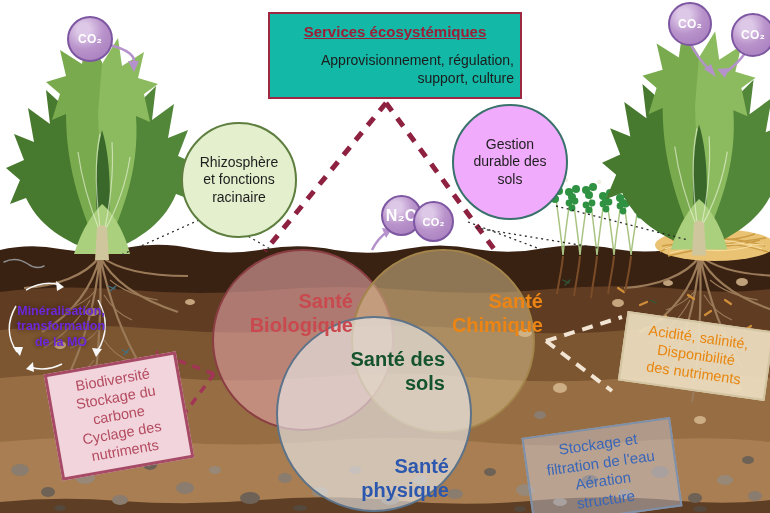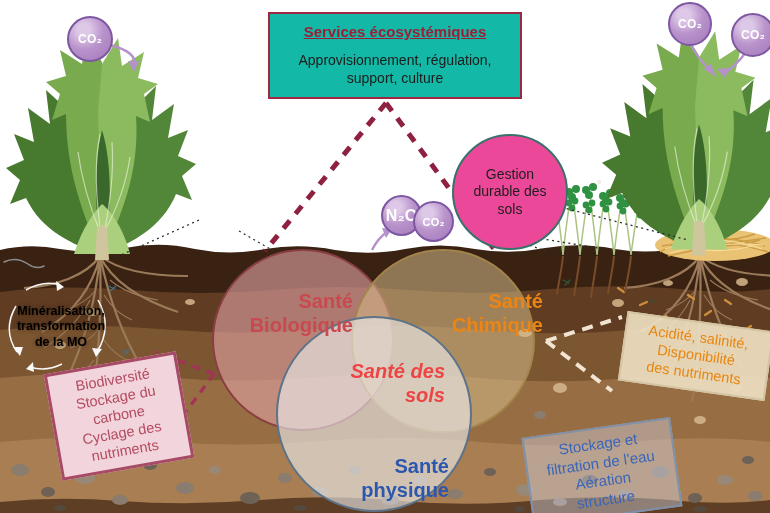--- a/index.html
+++ b/index.html
@@ -4,55 +4,55 @@
 <style>
   html,body{margin:0;padding:0;background:#e8e8e8;}
   .stage{position:relative;width:770px;height:513px;overflow:hidden;background:#ffffff;
          font-family:"Liberation Sans",sans-serif;-webkit-font-smoothing:antialiased;}
   .abs{position:absolute;}
   svg.layer{position:absolute;left:0;top:0;}
   
   .title-box{left:268px;top:12px;width:238px;background:#14b8a6;border:2.5px solid #9e2742;
              text-align:center;padding:9px 6px 10px;z-index:6;}
   .title-heading{color:#9c1f37;font-weight:bold;font-size:15px;text-decoration:underline;margin-bottom:11px;}
-  .title-body{font-size:14px;color:#1c1c1c;white-space:pre-line;line-height:1.3;}
+  .title-body{font-size:14px;color:#1c1c1c;white-space:pre-line;line-height:1.3;text-align:right;}
   
   .bubble-circle{border-radius:50%;display:flex;align-items:center;justify-content:center;
                  text-align:center;font-size:14px;color:#1e1e1e;line-height:1.25;
                  white-space:pre-line;z-index:6;}
   .bubble-rhizo{left:181px;top:122px;width:112px;height:112px;background:#e3efcd;border:2px solid #5d7e3e;}
-  .bubble-gestion{left:452px;top:134px;width:112px;height:112px;background:#ec4899;border:2px solid #39726a;}
+  .bubble-gestion{left:452px;top:104px;width:112px;height:112px;background:#f0abfc;border:2px solid #39726a;}
   
   .gas{border-radius:50%;color:#fff;font-weight:bold;display:flex;align-items:center;justify-content:center;
        background:radial-gradient(circle at 35% 28%, #ddc8e7 0 16%, #b993cb 48%, #a278ba 100%);
        border:2px solid #7e57a2;z-index:7;font-size:12px;letter-spacing:.2px;}
   .gas-co2-left{left:67px;top:16px;width:42px;height:42px;}
   .gas-co2-r1{left:668px;top:2px;width:40px;height:40px;}
   .gas-co2-r2{left:731px;top:13px;width:40px;height:40px;}
   .gas-n2o{left:381px;top:195px;width:37px;height:37px;font-size:16px;}
   .gas-co2-c{left:413px;top:201px;width:37px;height:37px;font-size:11px;}
   
   .venn{border-radius:50%;z-index:2;}
   .venn-bio{left:212px;top:249px;width:178px;height:178px;background:rgba(223,159,159,.62);border:2px solid #8a3e42;}
   .venn-chi{left:351px;top:249px;width:180px;height:180px;background:rgba(211,185,137,.55);border:2px solid #a3854b;}
   .venn-phy{left:276px;top:316px;width:192px;height:192px;background:rgba(235,235,237,.62);border:2px solid #5c7389;}
   .venn-label{z-index:4;font-weight:bold;font-size:20px;text-align:right;white-space:pre-line;line-height:1.18;}
   .lbl-bio{left:228px;top:290px;width:125px;color:#c9494f;}
   .lbl-chi{left:428px;top:290px;width:115px;color:#ec8513;}
-  .lbl-sols{left:325px;top:360px;width:120px;color:#ef4444;font-style:italic;}
+  .lbl-sols{left:325px;top:348px;width:120px;color:#14532d;}
   .lbl-phy{left:317px;top:455px;width:132px;color:#2b57ae;}
   
   .note{z-index:5;text-align:center;white-space:pre-line;line-height:1.24;}
   .note-bio{left:52px;top:362px;width:122px;transform:rotate(-10deg);padding:6px 3px;
             background:#f2d4dc;border:3px solid #a64a66;color:#b44c60;font-size:14.5px;}
   .note-acid{left:622px;top:321px;width:142px;transform:rotate(8deg);padding:6px 1px;
              background:rgba(236,222,191,.93);border:2px solid #d3c4a2;color:#e8860f;font-size:14.5px;}
   .note-stock{left:527px;top:427px;width:144px;transform:rotate(-8deg);padding:6px 1px;
               background:rgba(206,207,219,.45);border:2.5px solid #7e90aa;color:#3a66b8;font-size:15px;}
-  .note-mineral{left:5px;top:304px;width:112px;color:#000000;font-size:12.5px;font-weight:bold;
+  .note-mineral{left:5px;top:304px;width:112px;color:#6d28d9;font-size:12.5px;font-weight:bold;
                 text-align:center;white-space:pre-line;line-height:1.22;z-index:5;
                 text-shadow:0 0 4px rgba(55,35,15,.75);}
 </style>
 </head>
 <body>
 
 <div class="stage">
 
   <svg class="layer" width="770" height="513" style="z-index:1">
     <defs>
@@ -263,20 +263,23 @@
 sols</div>
   <div class="abs venn-label lbl-phy">Santé
 physique</div>
 
   <div class="abs title-box">
     <div class="title-heading">Services écosystémiques</div>
     <div class="title-body">Approvisionnement, régulation,
 support, culture</div>
   </div>
 
+  <div class="abs bubble-circle bubble-rhizo">Rhizosphère
+et fonctions
+racinaire</div>
   <div class="abs bubble-circle bubble-gestion">Gestion
 durable des
 sols</div>
 
   <div class="abs gas gas-co2-left">CO₂</div>
   <div class="abs gas gas-co2-r1">CO₂</div>
   <div class="abs gas gas-co2-r2">CO₂</div>
   <div class="abs gas gas-n2o">N₂O</div>
   <div class="abs gas gas-co2-c">CO₂</div>
 

